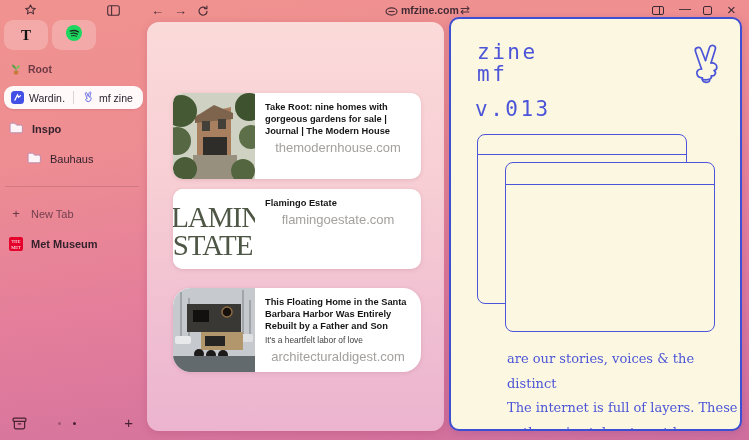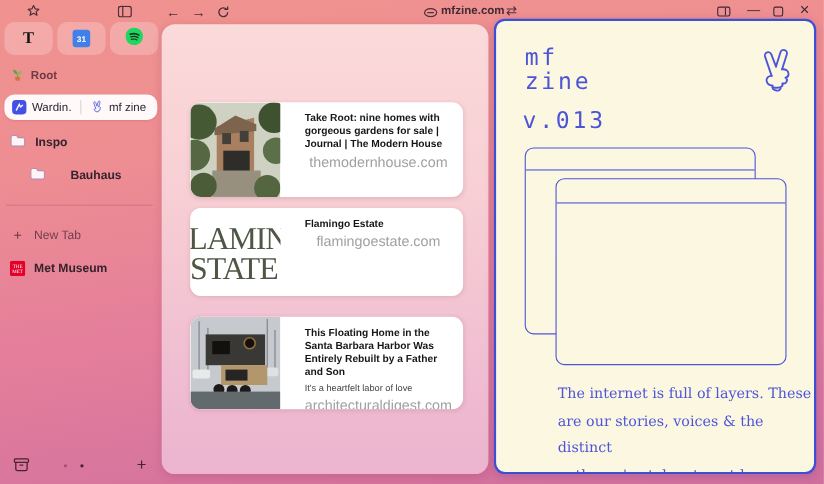--- a/index.html
+++ b/index.html
@@ -50,21 +50,21 @@
   .dots { position:absolute; left:58px; top:8px; display:flex; gap:12px; }
   .dot { width:3px; height:3px; border-radius:50%; background:#47222f; }
   .dot.inactive { opacity:0.4; }
   .bb-plus { position:absolute; right:14px; top:0px; font-size:15px; color:#47222f; cursor:pointer; }
 
   
   .feed { position:absolute; left:147px; top:22px; width:297px; height:409px; border-radius:12px;
           background:linear-gradient(180deg,#fbdada 0%,#f7ced4 40%,#efbcd1 80%,#ecb4cf 100%);
           box-shadow:0 2px 8px rgba(130,40,80,0.18); }
   .card { position:absolute; left:26px; width:248px; background:#fff; border-radius:10px;
-          box-shadow:0 1px 4px rgba(120,40,70,0.15); display:flex; overflow:hidden; cursor:pointer;gap:12px; }
+          box-shadow:0 1px 4px rgba(120,40,70,0.15); display:flex; overflow:hidden; cursor:pointer; }
   .card-img { width:82px; flex:none; overflow:hidden; position:relative; background:#fff; }
   .card-body { flex:1; padding:8px 10px 6px 10px; min-width:0; }
   .card-title { font-size:9.3px; line-height:12px; font-weight:bold; color:#161616; margin-bottom:3px; }
   .card-desc { font-size:8.4px; line-height:10.5px; color:#3f3f3f; margin-bottom:3px; }
   .card-src { font-size:13px; color:#a3a09e;text-align:center; }
   .flamingo-type { font-family:"Liberation Serif",serif; color:#4e5745; font-size:29px; line-height:0.98;
                    letter-spacing:-1px; margin:14px 0 0 -17px; white-space:nowrap; }
 
   
   .page { position:absolute; left:449px; top:17px; width:293px; height:414px; background:#fbf7e1;
@@ -125,23 +125,20 @@
     </div>
   <div class="win-ctl" style="left:727px;top:1px;font-size:15px;">×</div>
 
   <aside class="sidebar">
 
     <div class="tiles">
       <div class="tile">
         <span class="nyt-t">T</span>
       </div>
       <div class="tile">
-        <span class="cal">31</span>
-      </div>
-      <div class="tile">
         <span>
           <svg width="16" height="16" viewBox="0 0 16 16">
               <circle cx="8" cy="8" r="8" fill="#1ed760"></circle>
               <g fill="none" stroke="#17301f" stroke-linecap="round">
                 <path d="M4.3 6.1 c3-.9 5.9-.5 8 .8" stroke-width="1.4"></path>
                 <path d="M4.9 8.5 c2.4-.7 4.7-.4 6.5.7" stroke-width="1.2"></path>
                 <path d="M5.4 10.8 c1.9-.5 3.7-.3 5.1.5" stroke-width="1"></path>
               </g>
             </svg>
         </span>
@@ -189,21 +186,21 @@
       </span>
       <span style="font-weight:600;">Inspo</span>
     </div>
 
     <div class="side-row" style="left:27px;top:152px;">
       <span>
         <svg width="15" height="12" viewBox="0 0 14 11">
             <path d="M1 2.5 a1.5 1.5 0 0 1 1.5-1.5 h3 l1.5 1.8 h4 a1.5 1.5 0 0 1 1.5 1.5 v4.2 a1.5 1.5 0 0 1-1.5 1.5 h-8.5 a1.5 1.5 0 0 1-1.5-1.5 z" fill="#fdf4f7" stroke="#b98cb0" stroke-width="0.9"></path>
           </svg>
       </span>
-      <span style="font-weight:700;margin-left:14px;">Bauhaus</span>
+      <span style="font-weight:400;">Bauhaus</span>
     </div>
 
     <div class="side-divider"></div>
 
     <div class="side-row muted" style="left:9px;top:206px;">
       <span class="plus-glyph">+</span>
       <span>New Tab</span>
     </div>
 
     <div class="side-row" style="left:9px;top:237px;">
@@ -265,21 +262,21 @@
           <div>FLAMINGO</div>
           <div>ESTATE</div>
         </div>
       </div>
       <div class="card-body">
         <div class="card-title">Flamingo Estate</div>
         <div class="card-src">flamingoestate.com</div>
       </div>
     </article>
 
-    <article class="card" style="top:266px;height:84px;">
+    <article class="card" style="top:266px;height:84px;border-radius:18px;">
       <div class="card-img">
         <svg width="82" height="84" viewBox="0 0 82 84" preserveAspectRatio="none">
           <rect width="82" height="84" fill="#c6cacf"></rect>
           <g stroke="#878c92" stroke-width="1.2">
               <line x1="8" y1="4" x2="8" y2="50"></line>
               <line x1="16" y1="10" x2="16" y2="52"></line>
               <line x1="70" y1="2" x2="70" y2="48"></line>
               <line x1="77" y1="12" x2="77" y2="50"></line>
             </g>
           <rect x="2" y="48" width="16" height="8" rx="2" fill="#e8e9ea"></rect>
@@ -298,22 +295,22 @@
       <div class="card-body">
         <div class="card-title">This Floating Home in the Santa Barbara Harbor Was Entirely Rebuilt by a Father and Son</div>
         <div class="card-desc">It's a heartfelt labor of love</div>
         <div class="card-src">architecturaldigest.com</div>
       </div>
     </article>
   </main>
 
   <section class="page">
     <div class="zine-title">
+      <div>zine</div>
       <div>mf</div>
-      <div>zine</div>
     </div>
     <div class="zine-version">v.013</div>
 
     <span class="hand-big">
       <svg width="34" height="48" viewBox="0 0 34 46" fill="none" stroke="#4c55d8" stroke-width="1.7" stroke-linecap="round" stroke-linejoin="round">
         <path d="M13.5 27 L7.5 9.5 a3 3 0 0 1 5.7-2 L17.5 18.5"></path>
         <path d="M17.5 18.5 L21.5 5.5 a3 3 0 0 1 5.8 1.8 L23 21"></path>
         <path d="M13.5 27 c-3.2 0-5 2-4.6 4.6 .4 2.6 2.6 4.2 5.4 4.2"></path>
         <path d="M23 21 c3.4-.4 5.6 1.4 5.8 3.8 .2 2-1 3.4-2.8 3.8 1.4 .8 1.8 2.4 1 3.8-.7 1.3-2.2 1.8-3.8 1.4 .5 1.5-.3 3-1.8 3.5-2.4 .8-6.3 .6-7.1-.1"></path>
         <path d="M14.3 35.8 c-.3 2.2 .8 3.9 3 4.4 2 .5 4-.2 4.4-1.9"></path>
@@ -321,19 +318,19 @@
     </span>
 
     <div class="zwin zwin-back">
       <div class="zwin-titlebar"></div>
     </div>
     <div class="zwin zwin-front">
       <div class="zwin-titlebar"></div>
     </div>
 
     <div class="tagline">
+      <div>are our stories, voices &amp; the distinct</div>
       <div>The internet is full of layers. These</div>
-      <div>are our stories, voices &amp; the distinct</div>
       <div>paths we've taken to get here.</div>
     </div>
   </section>
 
 </div>
 
 </body></html>

